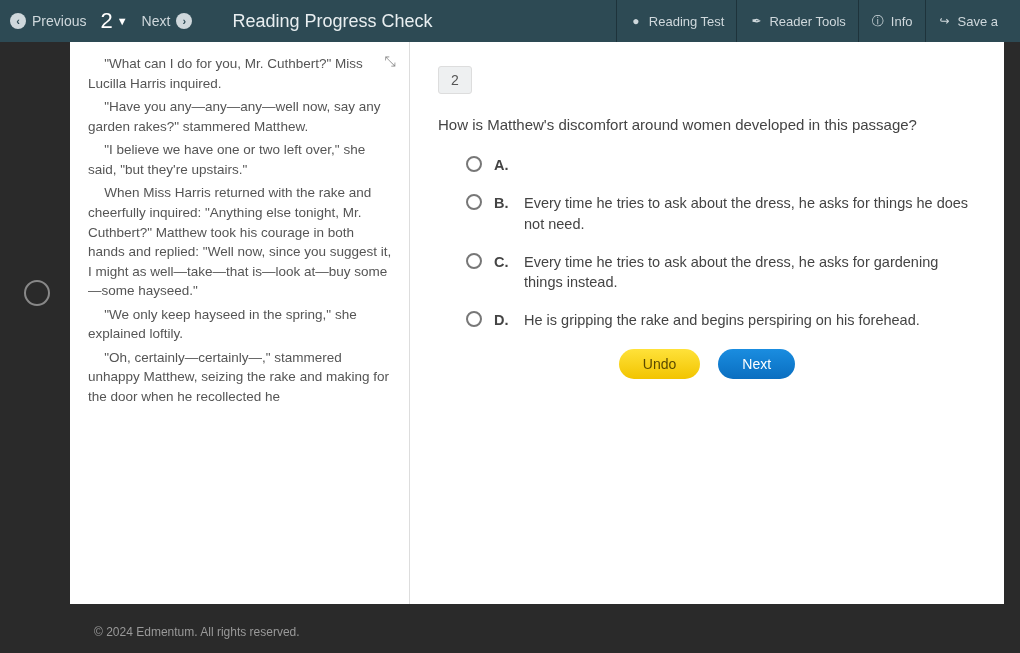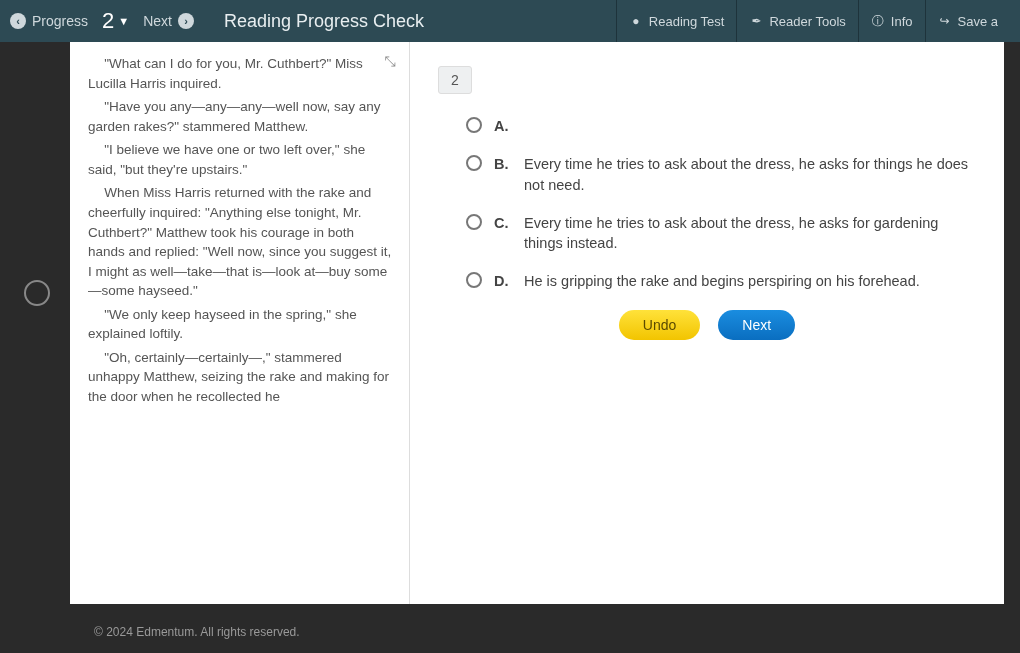--- a/index.html
+++ b/index.html
@@ -3,21 +3,21 @@
 <meta charset="utf-8">
 <style>
   * { margin: 0; padding: 0; box-sizing: border-box; }
   body { font-family: Arial, Helvetica, sans-serif; background: #2a2a2a; width: 1020px; height: 653px; overflow: hidden; position: relative; }
   .topbar { background: #2d4a54; height: 42px; display: flex; align-items: center; color: #e0e0e0; font-size: 14px; padding: 0 10px; }
   .nav-left { display: flex; align-items: center; gap: 14px; }
   .nav-btn { display: flex; align-items: center; gap: 6px; cursor: pointer; color: #cfd8dc; }
   .nav-btn .circ { width: 16px; height: 16px; border-radius: 50%; background: #cfd8dc; color: #2d4a54; display: flex; align-items: center; justify-content: center; font-size: 11px; font-weight: bold; }
   .qnum { font-size: 22px; font-weight: 500; color: #fff; display: flex; align-items: center; gap: 4px;}
   .chev { font-size: 11px; }
-  .title { margin-left: 16px; font-size: 18px; color: #e8eef0; }
+  .title { margin-left: 26px; font-size: 18px; color: #e8eef0; }
   .nav-right { margin-left: auto; display: flex; align-items: stretch; height: 100%; }
   .tool { display: flex; align-items: center; gap: 6px; padding: 0 12px; border-left: 1px solid #1e333b; cursor: pointer; font-size: 13px; color:#cfd8dc; }
   .tool .ic { width: 14px; height: 14px; display:flex; align-items:center; justify-content:center; font-size:12px;}
   .main { display: flex; background: #fff; height: 562px; margin: 0 16px 0 70px; position: relative; }
   .side-circle { position:absolute; left:24px; top:280px; width:26px; height:26px; border:2px solid #888; border-radius:50%; }
   .passage { width: 340px; padding: 12px 16px 8px 18px; border-right: 1px solid #ddd; overflow: hidden; color: #555; font-size: 13.5px; line-height: 1.45; position:relative;}
   .passage p { margin-bottom: 4px; text-indent: 1.2em;}
   .passage p:first-child { text-indent: 0;}
   .corner { position:absolute; top:8px; right:8px; width:22px; height:22px; display:flex; align-items:center; justify-content:center; color:#888; cursor:pointer; font-size:14px;}
   .qpanel { flex: 1; padding: 24px 28px 10px 28px; color: #333; }
@@ -34,21 +34,21 @@
   .btn-next { background:linear-gradient(#1a8de0,#0a6ec0); color:#fff;}
   .footer { position:absolute; left:94px; bottom:14px; font-size:12px; color:#999; }
 </style>
 </head>
 <body>
 
 <div class="topbar">
   <div class="nav-left">
     <div class="nav-btn">
       <span class="circ">‹</span>
-      <span>Progress</span>
+      <span>Previous</span>
     </div>
     <div class="qnum">
       <span>2</span>
       <span class="chev">▼</span>
     </div>
     <div class="nav-btn">
       <span>Next</span>
       <span class="circ">›</span>
     </div>
     <div class="title">Reading Progress Check</div>
@@ -80,20 +80,21 @@
     <div class="corner">⤡</div>
     <p>"What can I do for you, Mr. Cuthbert?" Miss Lucilla Harris inquired.</p>
     <p>"Have you any—any—any—well now, say any garden rakes?" stammered Matthew.</p>
     <p>"I believe we have one or two left over," she said, "but they're upstairs."</p>
     <p>When Miss Harris returned with the rake and cheerfully inquired: "Anything else tonight, Mr. Cuthbert?" Matthew took his courage in both hands and replied: "Well now, since you suggest it, I might as well—take—that is—look at—buy some—some hayseed."</p>
     <p>"We only keep hayseed in the spring," she explained loftily.</p>
     <p>"Oh, certainly—certainly—," stammered unhappy Matthew, seizing the rake and making for the door when he recollected he</p>
   </div>
   <div class="qpanel">
     <div class="qtab">2</div>
+    <div class="qtext">How is Matthew's discomfort around women developed in this passage?</div>
     <div class="opts">
       <div class="opt">
         <div class="radio"></div>
         <div class="lett">A.</div>
       </div>
       <div class="opt">
         <div class="radio"></div>
         <div class="lett">B.</div>
         <div class="otext">Every time he tries to ask about the dress, he asks for things he does not need.</div>
       </div>

